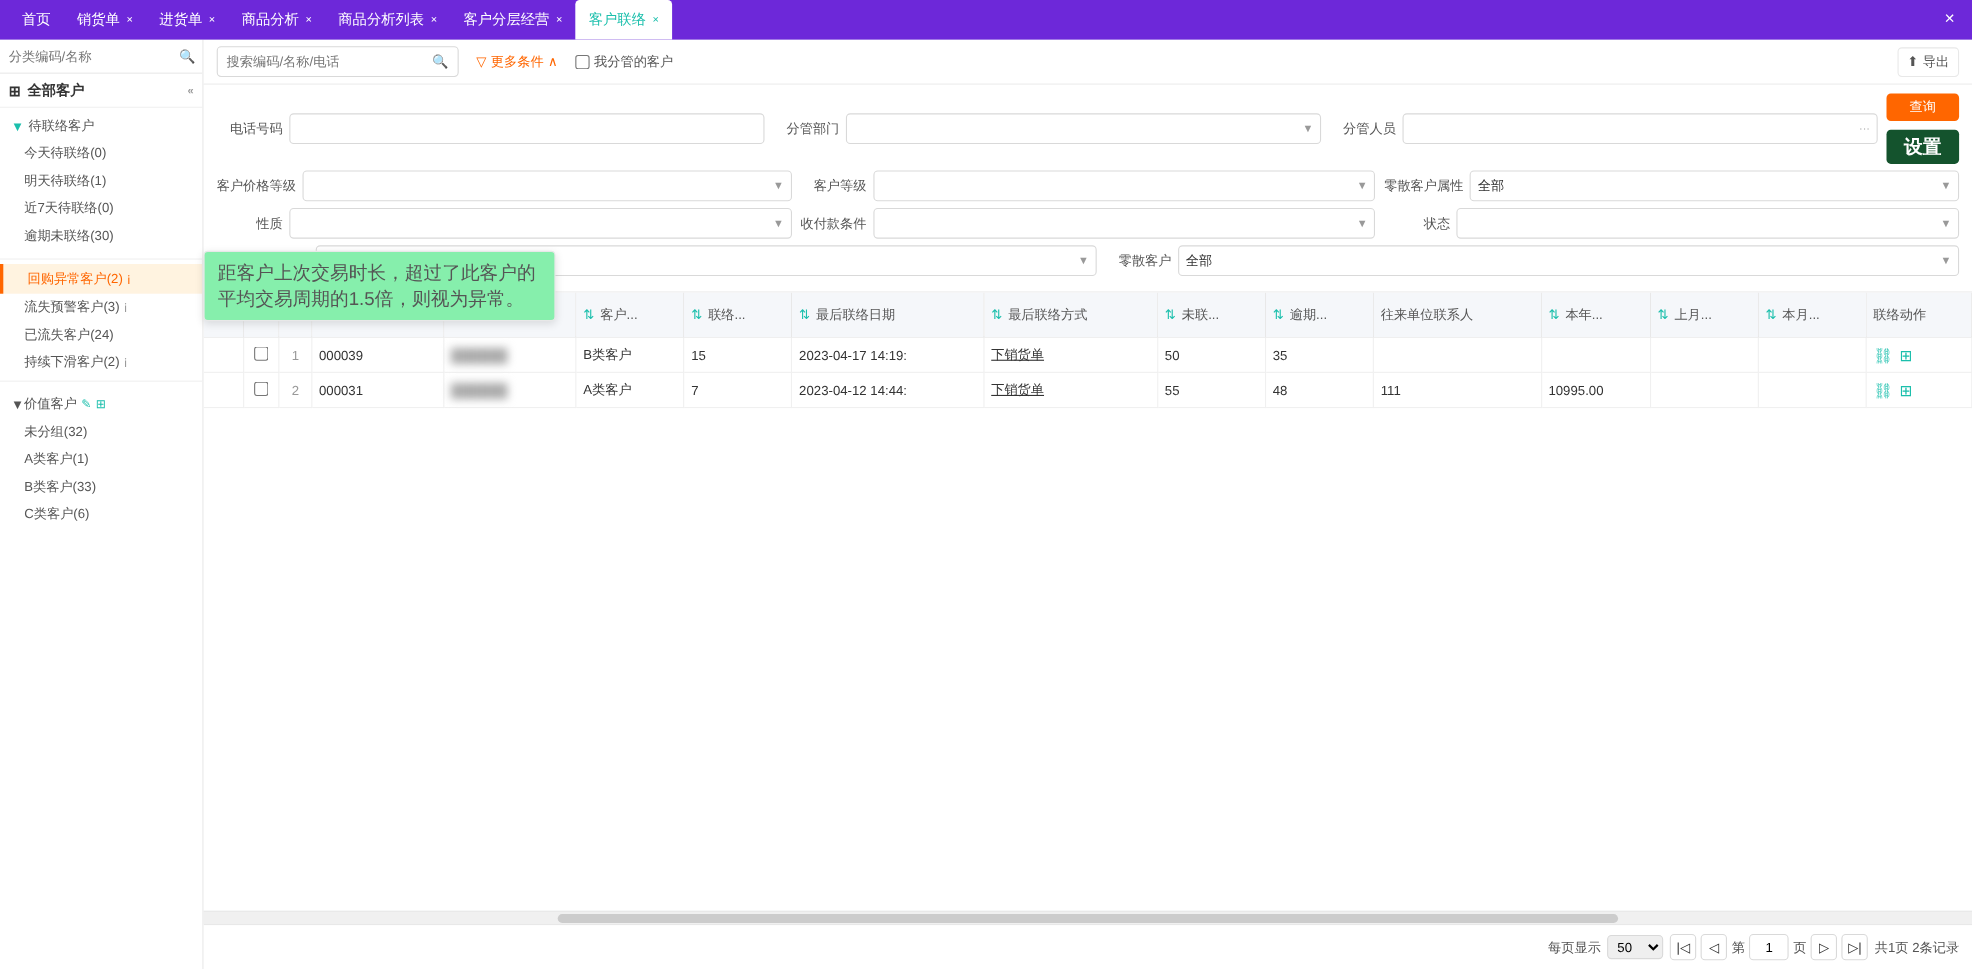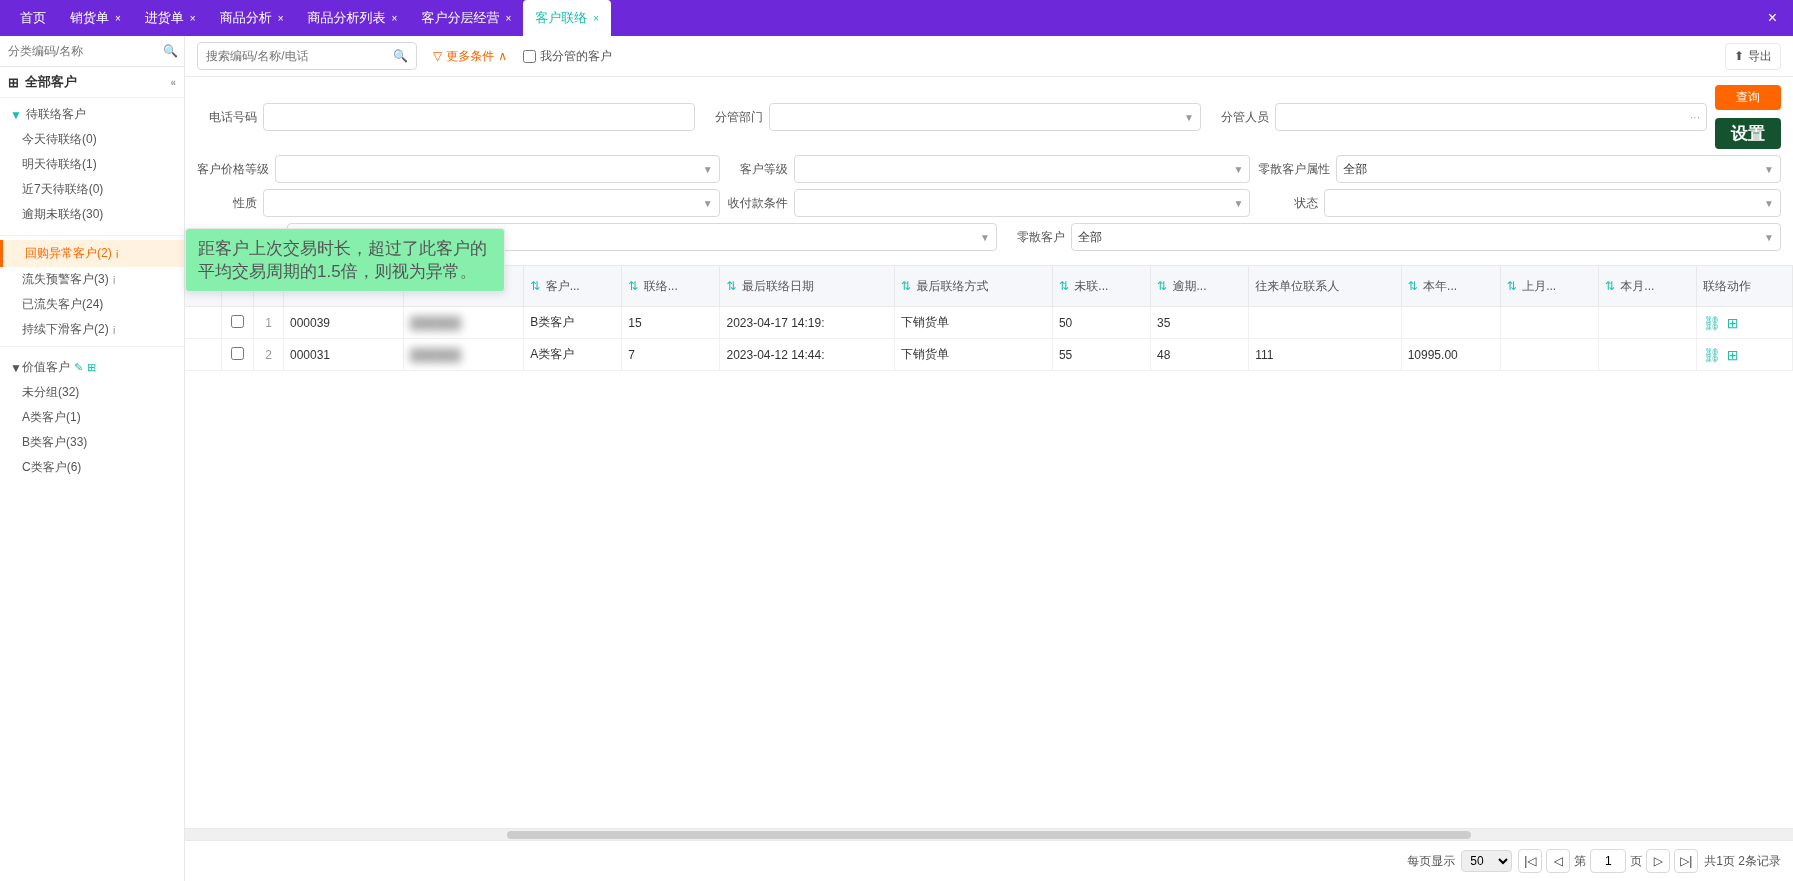--- a/index.html
+++ b/index.html
@@ -126,21 +126,21 @@
     td {
       padding: 7px 6px; border-bottom: 1px solid #f0f0f0; border-right: 1px solid #f0f0f0;
       white-space: nowrap;
     }
     .settings-icon-btn {
       width: 24px; height: 24px; display: flex; align-items: center; justify-content: center;
       cursor: pointer; color: #999;
     }
     .action-icons { display: flex; gap: 6px; align-items: center; }
     .action-icon { color: #1bbfac; cursor: pointer; font-size: 14px; }
-    .underline-link { color: #333; cursor: pointer; }
+    .underline-link { text-decoration: underline; color: #333; cursor: pointer; }
     .blurred { filter: blur(4px); user-select: none; color: #aaa; }
 
     
     .pagination {
       display: flex; align-items: center; justify-content: flex-end; padding: 8px 12px;
       background: #fff; border-top: 1px solid #e8e8e8; gap: 6px; font-size: 12px;
     }
     .pagination label { color: #555; }
     .page-size-select {
       border: 1px solid #d9d9d9; border-radius: 4px; padding: 2px 4px; font-size: 12px; cursor: pointer;

